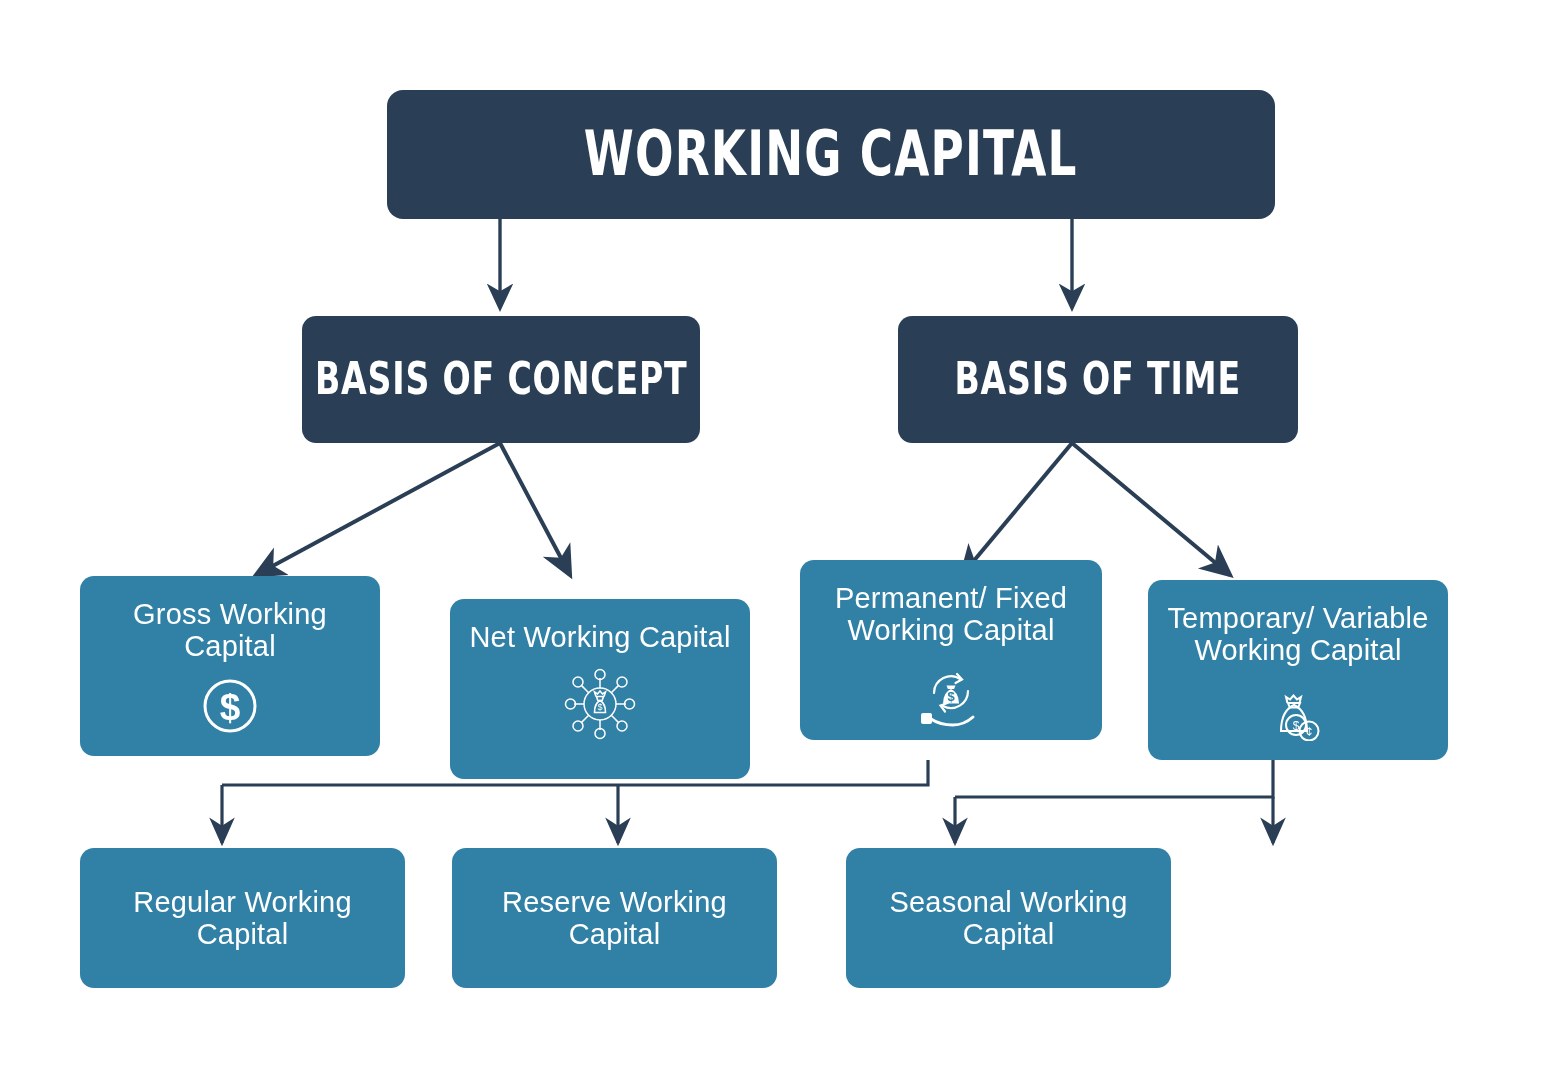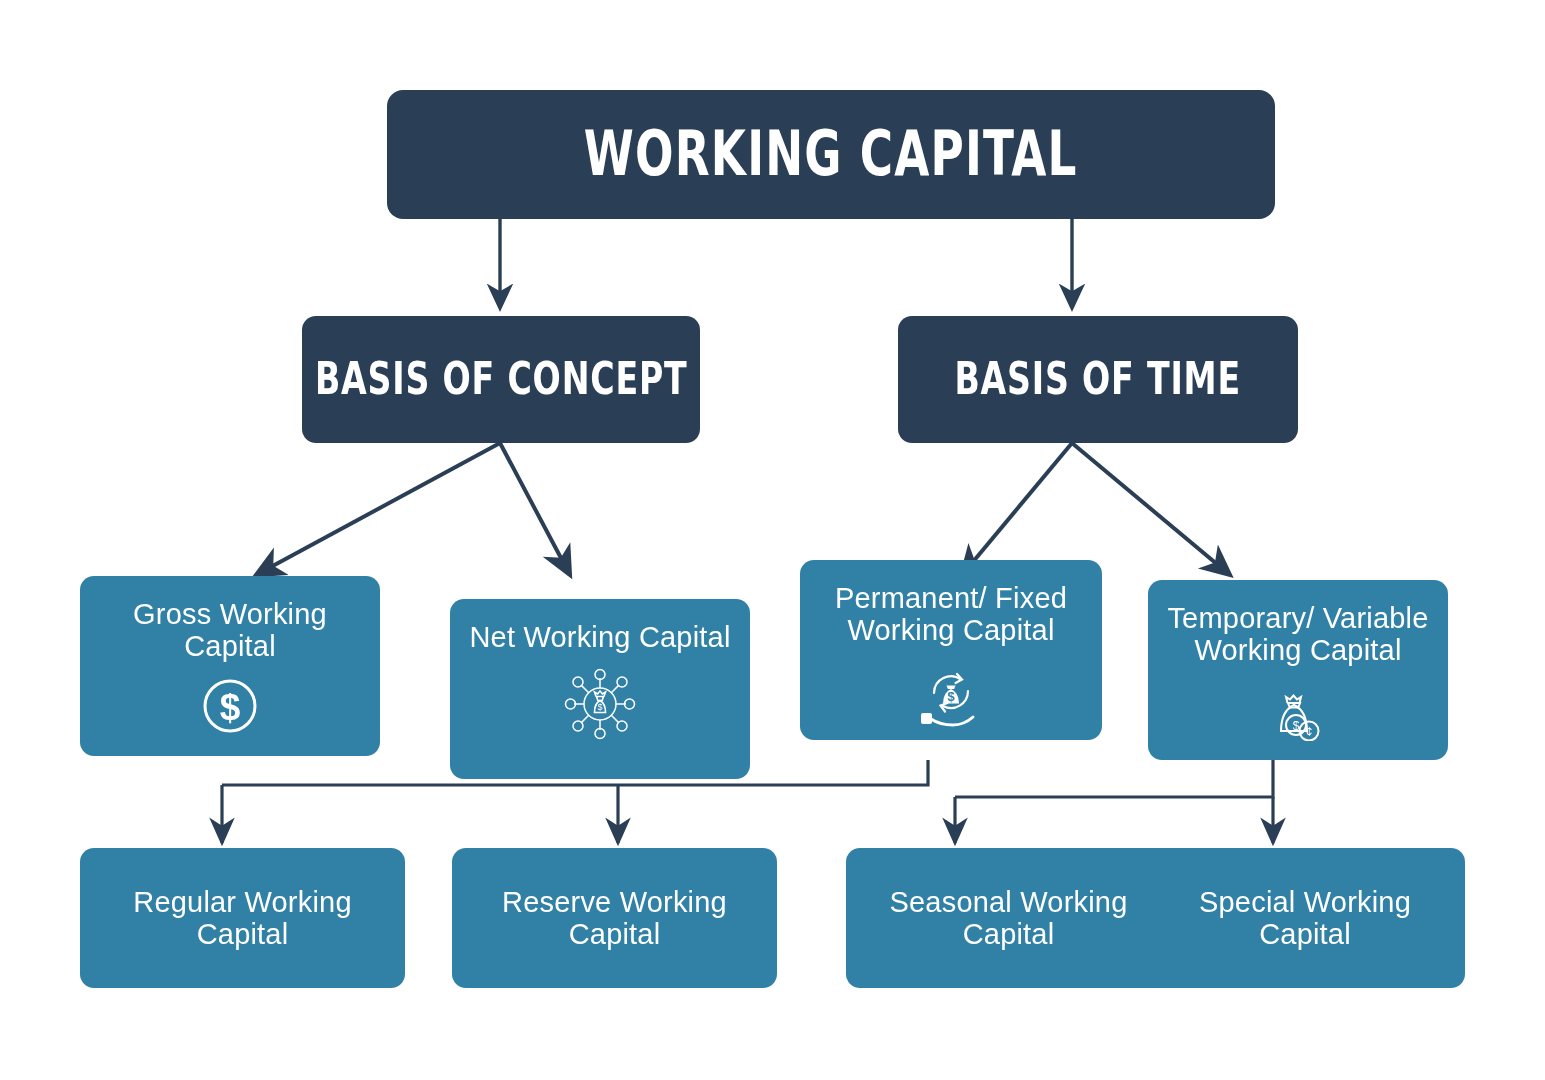--- a/index.html
+++ b/index.html
@@ -239,17 +239,14 @@
   </div>
 
   <div class="node blue level4" style="left:452px; top:848px; width:325px; height:140px;">
     <span class="node-label">Reserve Working Capital</span>
   </div>
 
   <div class="node blue level4" style="left:846px; top:848px; width:325px; height:140px;text-align:center;">
     <span class="node-label">Seasonal Working Capital</span>
   </div>
 
-  <div class="node blue level4" style="left:1145px; top:848px; width:320px; height:140px;">
-    <span class="node-label">Special Working Capital</span>
-  </div>
 
 </div>
 
 </body></html>

